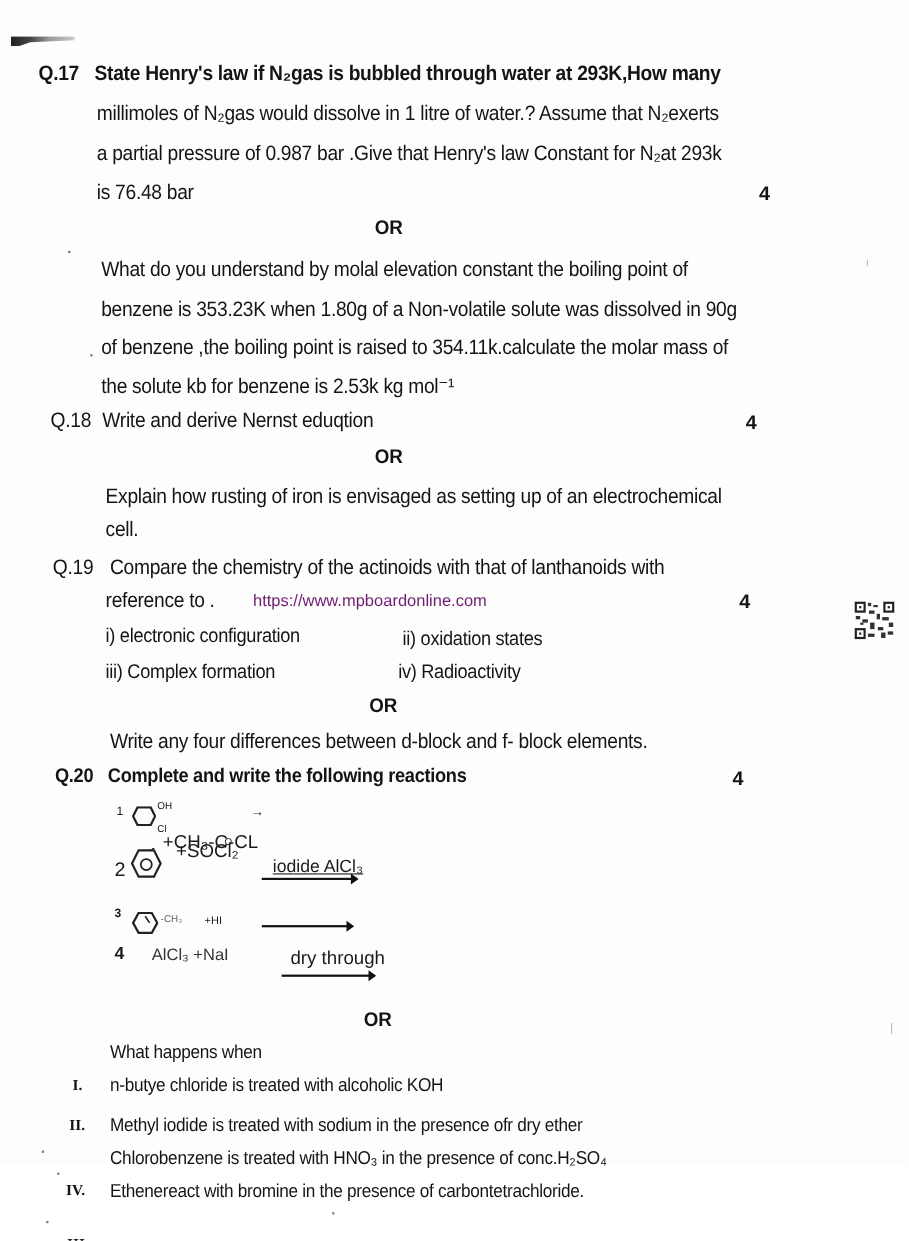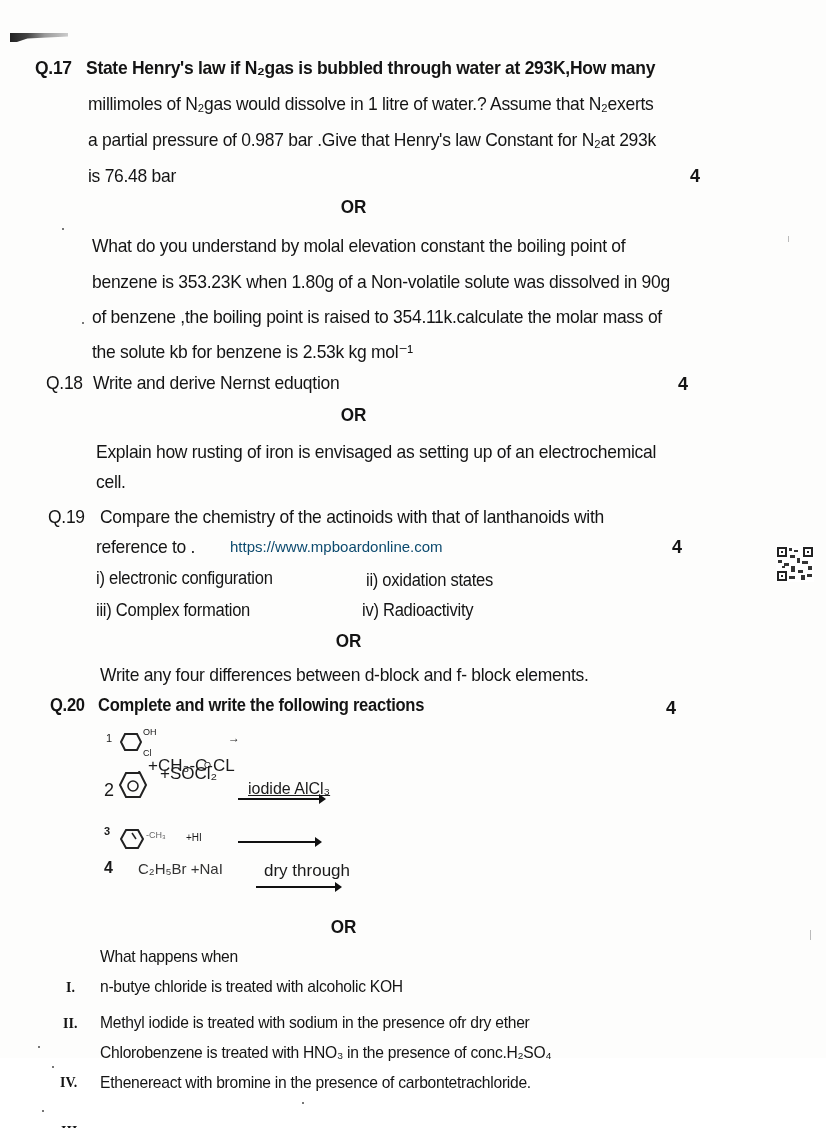--- a/index.html
+++ b/index.html
@@ -41,21 +41,21 @@
       position: absolute;
       font-size: 18px;
       font-weight: bold;
       transform: scaleX(0.95);
     }
     .url {
       font-family: "Liberation Sans", sans-serif;
       font-size: 15px;
       letter-spacing: 0;
       font-weight: normal;
-      color: #0c4a6e;
+      color: #701a75;
     }
     .rx {
       position: absolute;
       font-family: "Liberation Sans", sans-serif;
       font-size: 17px;
       color: #1a1a1a;
       white-space: nowrap;
     }
     .rx-small { font-size: 9px; position: absolute; }
     .arrow {
@@ -180,21 +180,21 @@
   <div class="rx" style="left:104px;top:825px;font-size:11px;font-weight:bold;">3</div>
   <svg class="abs" style="left:120px;top:829px;" width="24" height="20" viewBox="0 0 24 20">
     <polygon points="6,1 18,1 23,10 18,19 6,19 1,10" fill="none" stroke="#222" stroke-width="2"></polygon>
     <line x1="12" y1="4" x2="16" y2="10" stroke="#222" stroke-width="1.5"></line>
   </svg>
   <div class="rx-small" style="left:146px;top:830px;color:#666;">-CH₃</div>
   <div class="rx" style="left:186px;top:832px;font-size:10px;">+HI</div>
   <div class="arrow" style="left:238px;top:841px;width:82px;height:1.5px;"></div>
 
   <div class="rx" style="left:104px;top:859px;font-weight:bold;font-size:16px;">4</div>
-  <div class="rx" style="left:138px;top:860px;font-size:15px;color:#333;">C₂H₅Br +NaI</div>
+  <div class="rx" style="left:138px;top:860px;font-size:15px;color:#333;">AlCl₃ +NaI</div>
   <div class="rx" style="left:264px;top:861px;font-size:17px;">dry through</div>
   <div class="arrow" style="left:256px;top:886px;width:84px;"></div>
 
   <div class="or" style="left:330px;top:917px;">OR</div>
 
   <div class="line cond" style="left:100px;top:945px;font-size:17px;">What happens when</div>
 
   <div class="roman" style="left:66px;top:980px;">I.</div>
   <div class="line cond" style="left:100px;top:975px;font-size:17px;">n-butye chloride is treated with alcoholic KOH</div>
 

